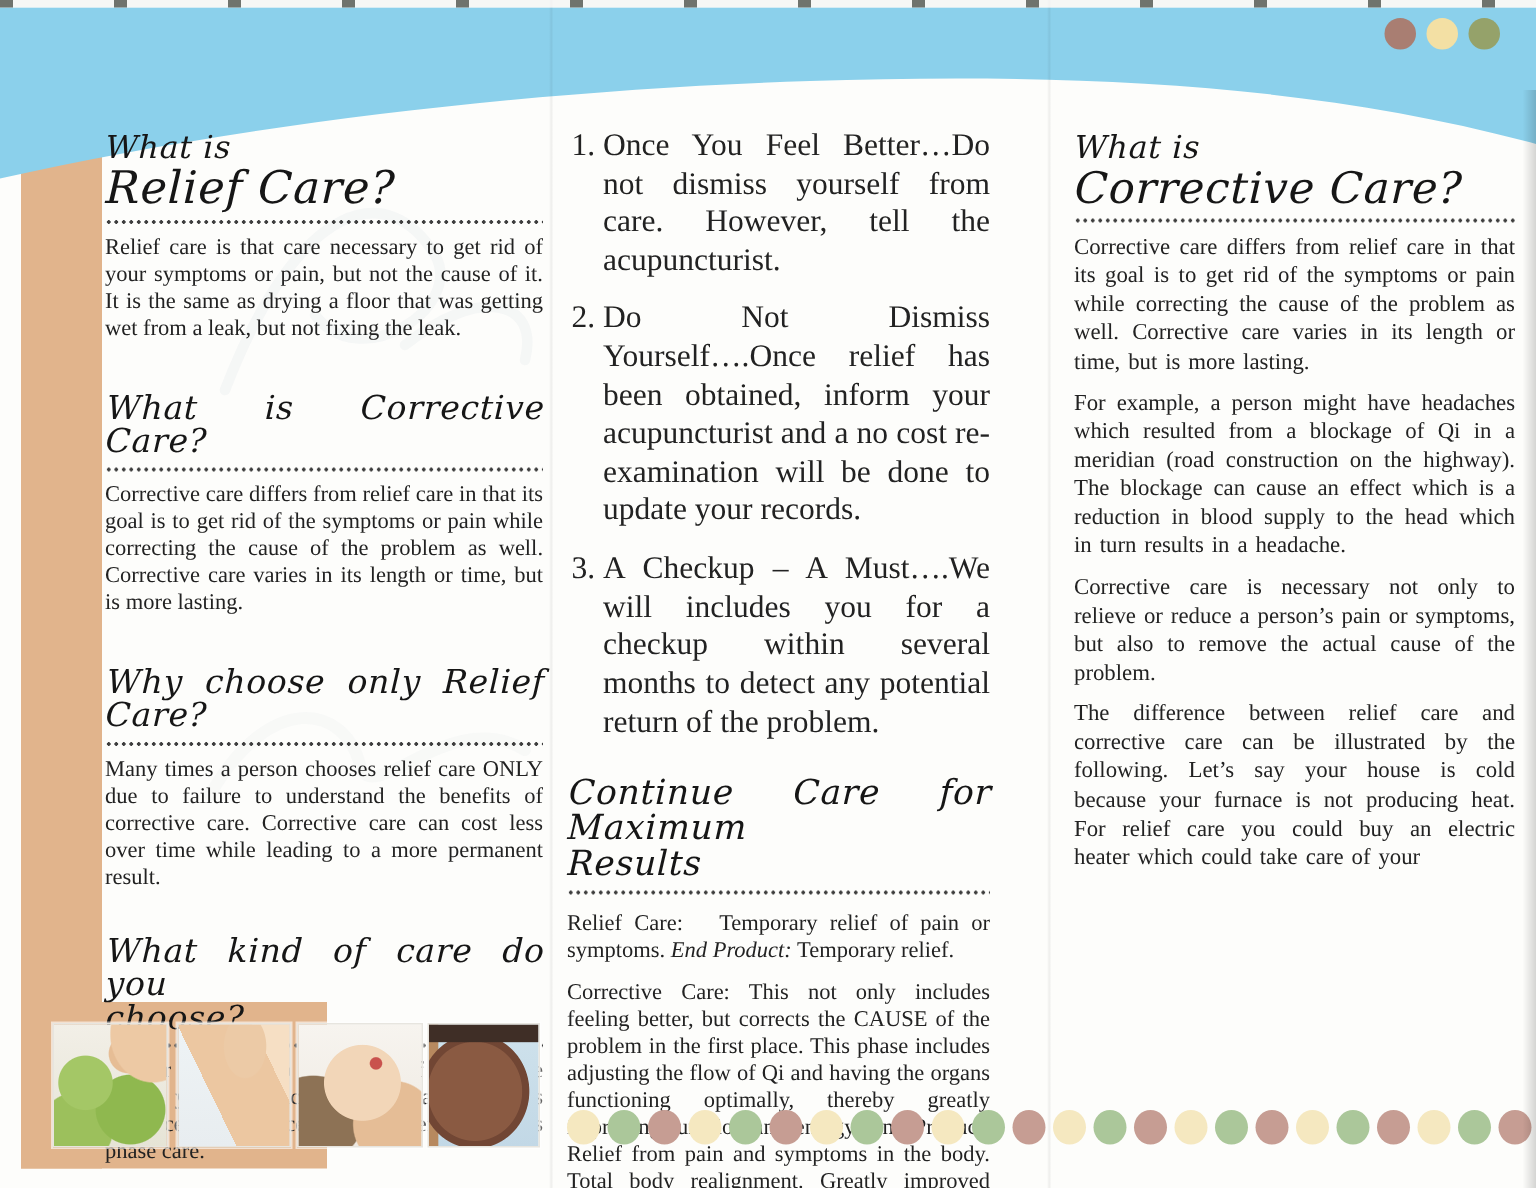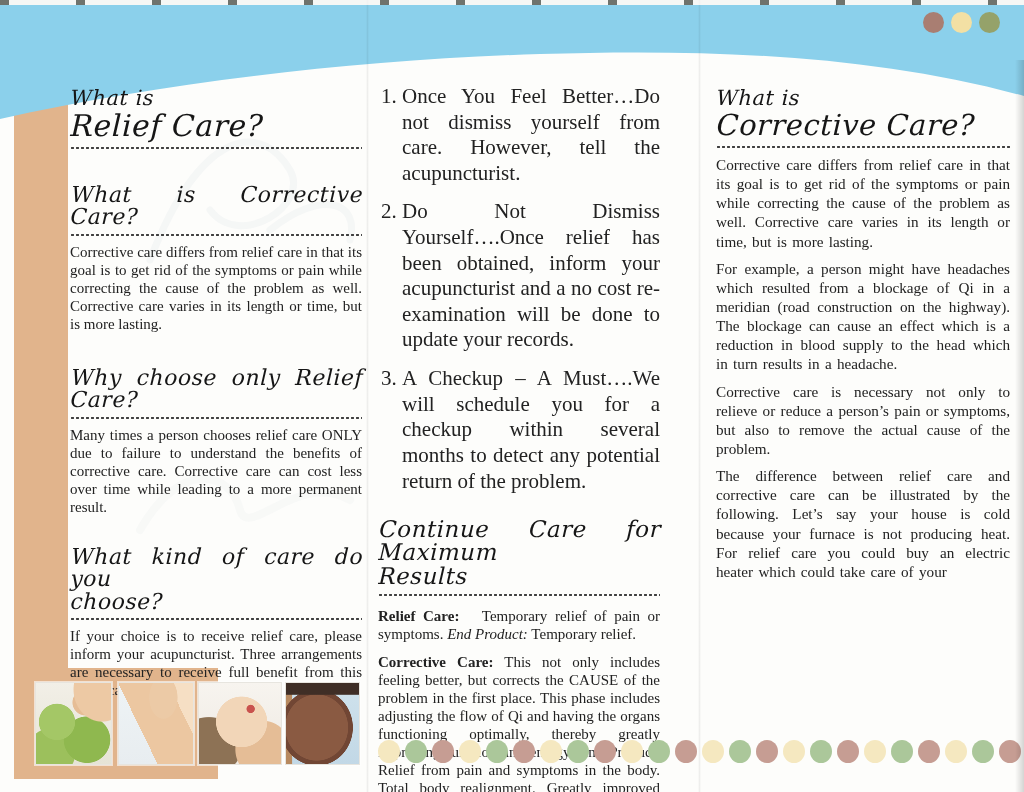--- a/index.html
+++ b/index.html
@@ -49,21 +49,21 @@
     height:4px;margin:4px 0 6px 0;
     background-image:radial-gradient(circle,#3e3e3e 1.1px,transparent 1.35px);
     background-size:5px 4px;background-repeat:repeat-x;background-position:0 50%;
   }
   .sec{margin-bottom:0;}
   .gap24{margin-top:24px;} .gap30{margin-top:30px;} .gap34{margin-top:34px;}
   
   #col2 ol{margin:0;padding:0 0 0 24px;}
   #col2 li{font-size:21px;line-height:1.22;text-align:justify;margin-bottom:13px;}
   #col2 .para{margin-top:10px;}
-  #col2 strong{font-weight:bold;}
+  #col2 strong{font-weight:normal;}
   
   .photo{position:absolute;z-index:4;border:1px solid #e7e5df;box-shadow:0 0 0 1px rgba(255,255,255,.6);}
   #ph-apples{left:35px;top:682px;width:75px;height:81px;
     background:
       radial-gradient(ellipse at 88% 8%, #edc9a4 0 30%, transparent 31%),
       radial-gradient(circle at 66% 24%, #e6bd95 0 16%, transparent 17%),
       radial-gradient(circle at 28% 48%, #a4c766 0 26%, transparent 27%),
       radial-gradient(circle at 68% 70%, #8fb84f 0 30%, transparent 31%),
       radial-gradient(circle at 20% 86%, #9cc05c 0 26%, transparent 27%),
       linear-gradient(180deg,#f2efe7,#e6e4d6);}
@@ -115,20 +115,21 @@
   <span style="background: rgb(169, 126, 114);"></span>
   <span style="background: rgb(243, 224, 164);"></span>
   <span style="background: rgb(149, 162, 106);"></span>
 </div>
 
 <div class="col" id="col1">
   <div class="sec">
     <h2 class="script h-small">What is</h2>
     <h1 class="script h-big">Relief Care?</h1>
     <div class="dotrule"></div>
+    <p>Relief care is that care necessary to get rid of your symptoms or pain, but not the cause of it. It is the same as drying a floor that was getting wet from a leak, but not fixing the leak.</p>
   </div>
   <div class="sec gap34">
     <h2 class="script h-mid">What is Corrective Care?</h2>
     <div class="dotrule"></div>
     <p>Corrective care differs from relief care in that its goal is to get rid of the symptoms or pain while correcting the cause of the problem as well.  Corrective care varies in its length or time, but is more lasting.</p>
   </div>
   <div class="sec gap34">
     <h2 class="script h-mid">Why choose only Relief Care?</h2>
     <div class="dotrule"></div>
     <p>Many times a person chooses relief care ONLY due to failure to understand the benefits of corrective care.  Corrective care can cost less over time while leading to a more permanent result.</p>
@@ -138,21 +139,21 @@
     <h2 class="script h-mid">choose?</h2>
     <div class="dotrule"></div>
     <p>If your choice is to receive relief care, please inform your acupuncturist. Three arrangements are necessary to receive full benefit from this phase care.</p>
   </div>
 </div>
 
 <div class="col" id="col2">
   <ol>
     <li>Once You Feel Better…Do not dismiss yourself from care.  However, tell the acupuncturist.</li>
     <li>Do Not Dismiss Yourself….Once relief has been obtained, inform your acupuncturist and a no cost re-examination will be done to update your records.</li>
-    <li>A Checkup – A Must….We will schedule you for a checkup within several months to detect any potential return of the problem.</li>
+    <li>A Checkup – A Must….We will includes you for a checkup within several months to detect any potential return of the problem.</li>
   </ol>
   <div class="sec gap24">
     <h2 class="script h-mid2">Continue Care for Maximum</h2>
     <h2 class="script h-mid2">Results</h2>
     <div class="dotrule"></div>
     <p class="para"><strong>Relief Care:</strong>&nbsp;&nbsp; <span>Temporary relief of pain or symptoms.</span> <em>End Product:</em> <span>Temporary relief.</span></p>
     <p class="para"><strong>Corrective Care:</strong> <span>This not only includes feeling better, but corrects the CAUSE of the problem in the first place. This phase includes adjusting the flow of Qi and having the organs functioning optimally, thereby greatly improving function and energy. End Product:  Relief from pain and symptoms in the body. Total body realignment. Greatly improved body function and energy.</span></p>
   </div>
 </div>
 

